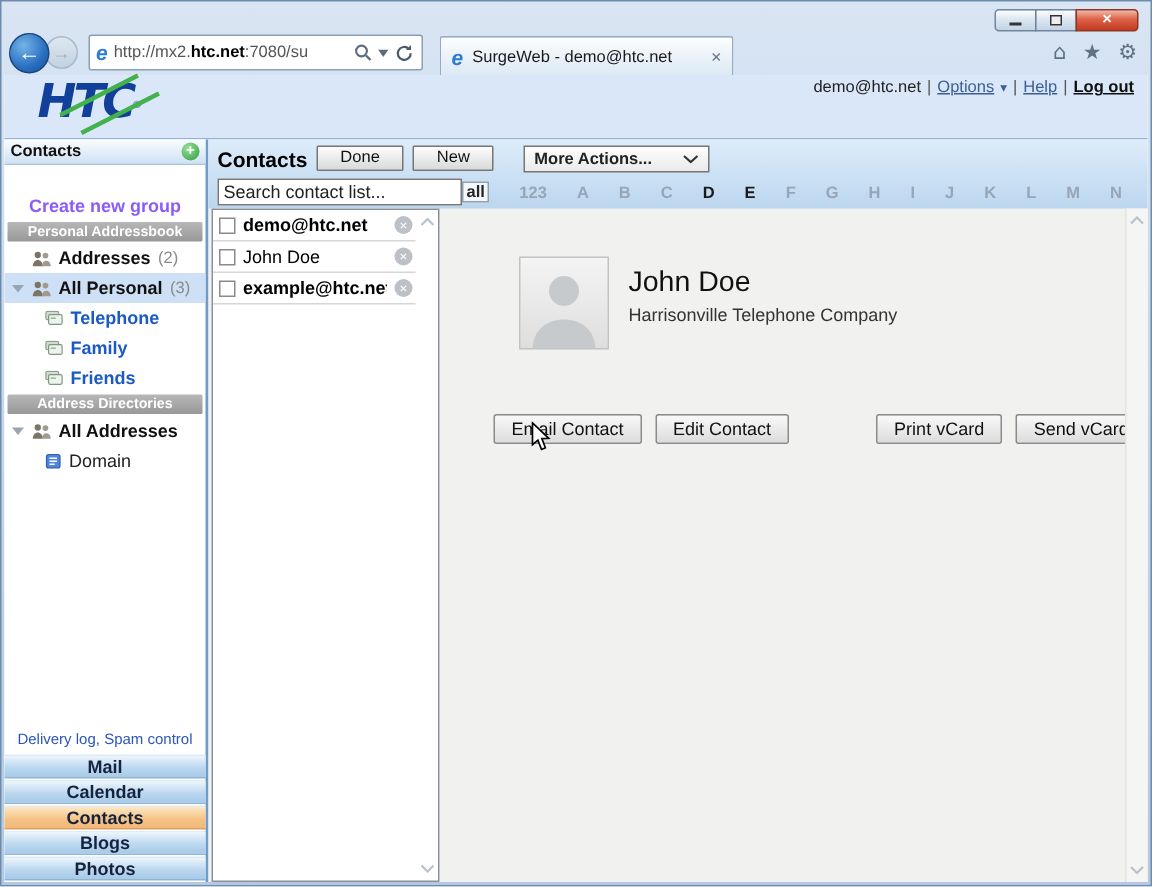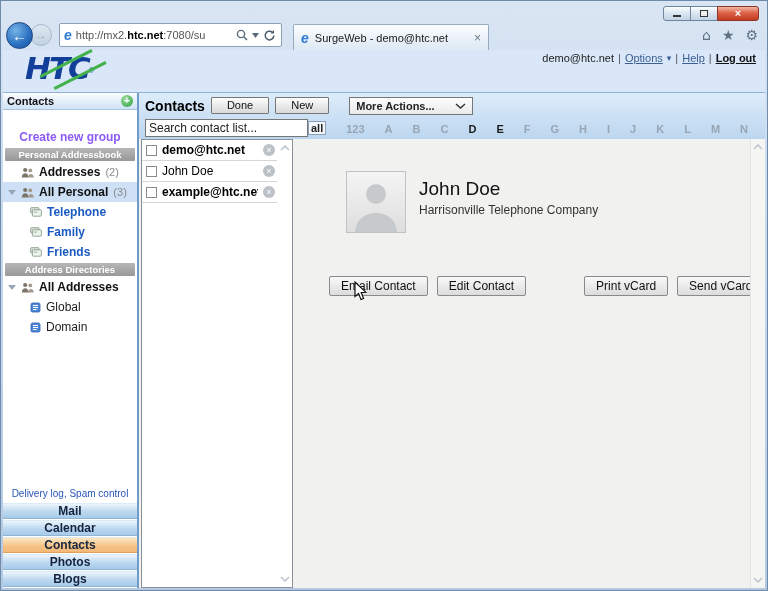--- a/index.html
+++ b/index.html
@@ -302,44 +302,35 @@
           <span class="blabel">All Addresses</span>
         </div>
 
         <div class="side-item sub-item dir-item">
           <svg width="11" height="11" viewBox="0 0 11 11">
               <rect x="1" y="1" width="9" height="9" rx="1.5" fill="#4f86d8" stroke="#2c5fae" stroke-width="0.8"></rect>
               <rect x="3" y="3" width="5" height="1" fill="#fff"></rect>
               <rect x="3" y="5" width="5" height="1" fill="#fff"></rect>
               <rect x="3" y="7" width="3.5" height="1" fill="#fff"></rect>
             </svg>
-          <span class="slabel">Global</span>
-        </div>
-        <div class="side-item sub-item dir-item">
-          <svg width="11" height="11" viewBox="0 0 11 11">
-              <rect x="1" y="1" width="9" height="9" rx="1.5" fill="#4f86d8" stroke="#2c5fae" stroke-width="0.8"></rect>
-              <rect x="3" y="3" width="5" height="1" fill="#fff"></rect>
-              <rect x="3" y="5" width="5" height="1" fill="#fff"></rect>
-              <rect x="3" y="7" width="3.5" height="1" fill="#fff"></rect>
-            </svg>
           <span class="slabel">Domain</span>
         </div>
 
         <div class="side-spacer"></div>
 
         <div class="side-foot">
           <span>Delivery log</span><span>,</span>
           <span>Spam control</span>
         </div>
 
         <div class="nav-btn">Mail</div>
         <div class="nav-btn">Calendar</div>
         <div class="nav-btn active">Contacts</div>
+        <div class="nav-btn">Blogs</div>
         <div class="nav-btn">Photos</div>
-        <div class="nav-btn">Blogs</div>
       </div>
 
       <div class="content">
         <div class="toolbar">
           <div class="toolbar-row1">
             <span class="tb-title">Contacts</span>
             <button class="tb-btn">Done</button>
             <button class="tb-btn">New</button>
             <div class="tb-select">
               <span>More Actions...</span>

